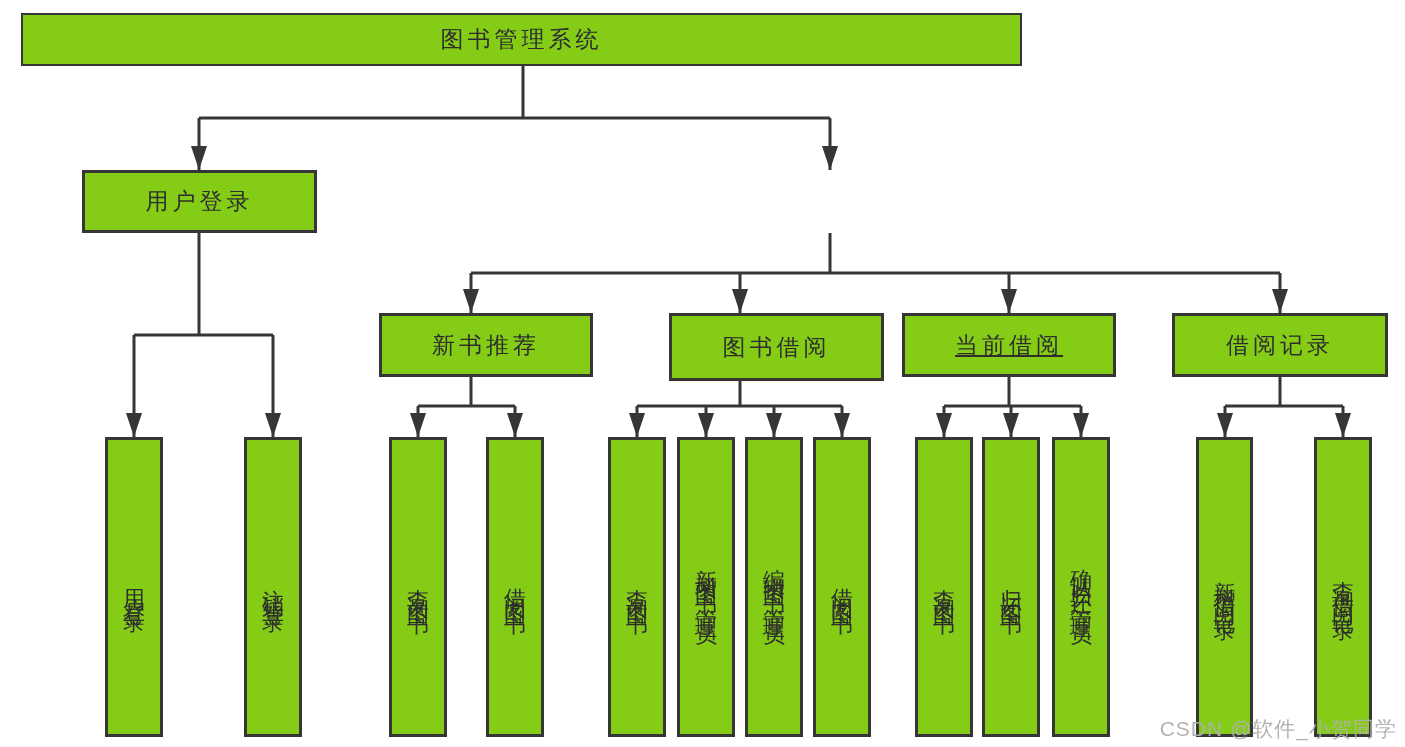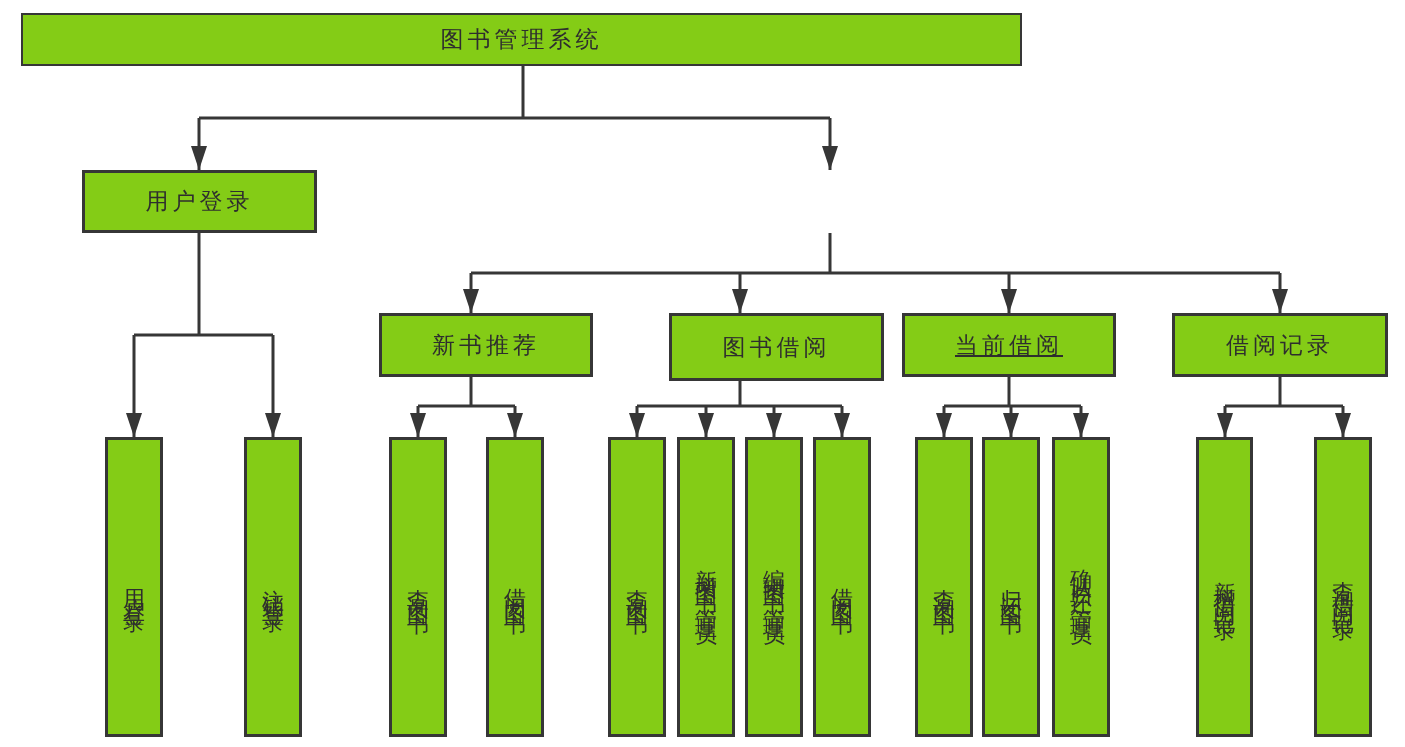--- a/index.html
+++ b/index.html
@@ -156,14 +156,15 @@
     <span class="vlabel">确认归还（管理员）</span>
   </div>
 
   <div class="box" style="left:1196px; top:437px; width:57px; height:300px;">
     <span class="vlabel">新增借阅记录</span>
   </div>
   <div class="box" style="left:1314px; top:437px; width:58px; height:300px;">
     <span class="vlabel">查询借阅记录</span>
   </div>
 
+  <div class="watermark">CSDN @软件_小贺同学</div>
 
 </div>
 
 </body></html>

